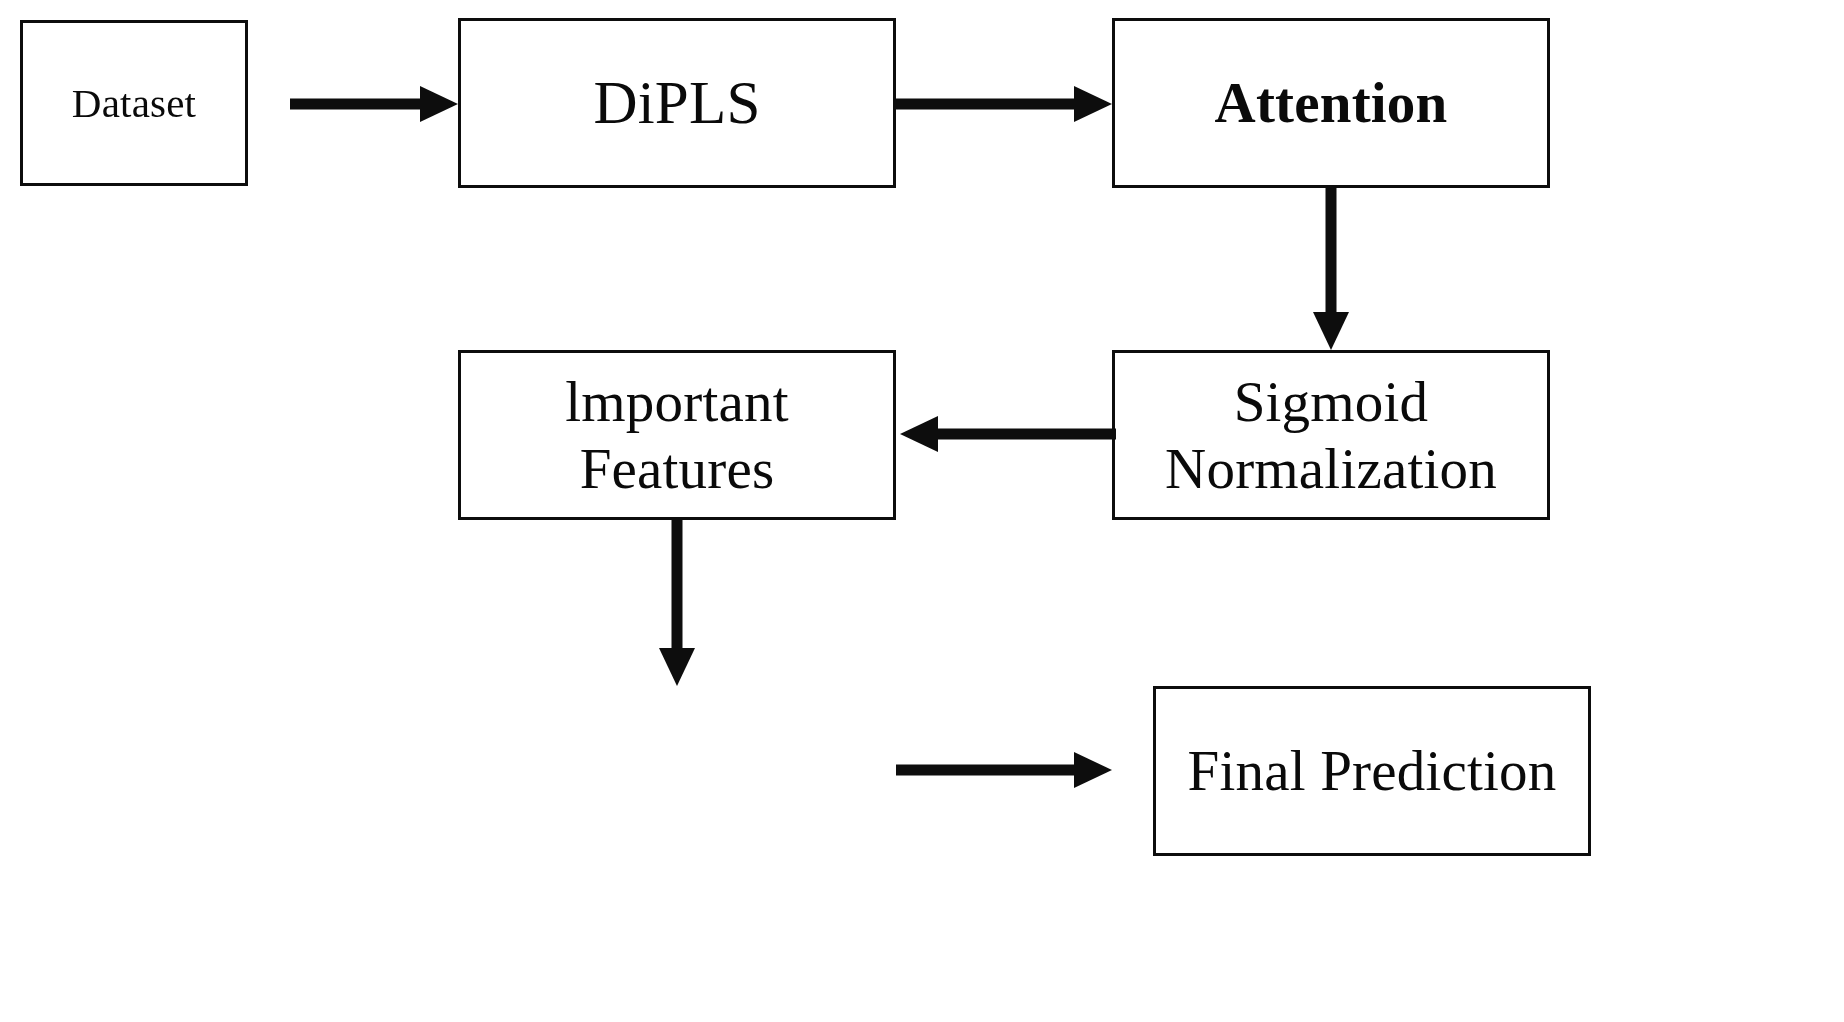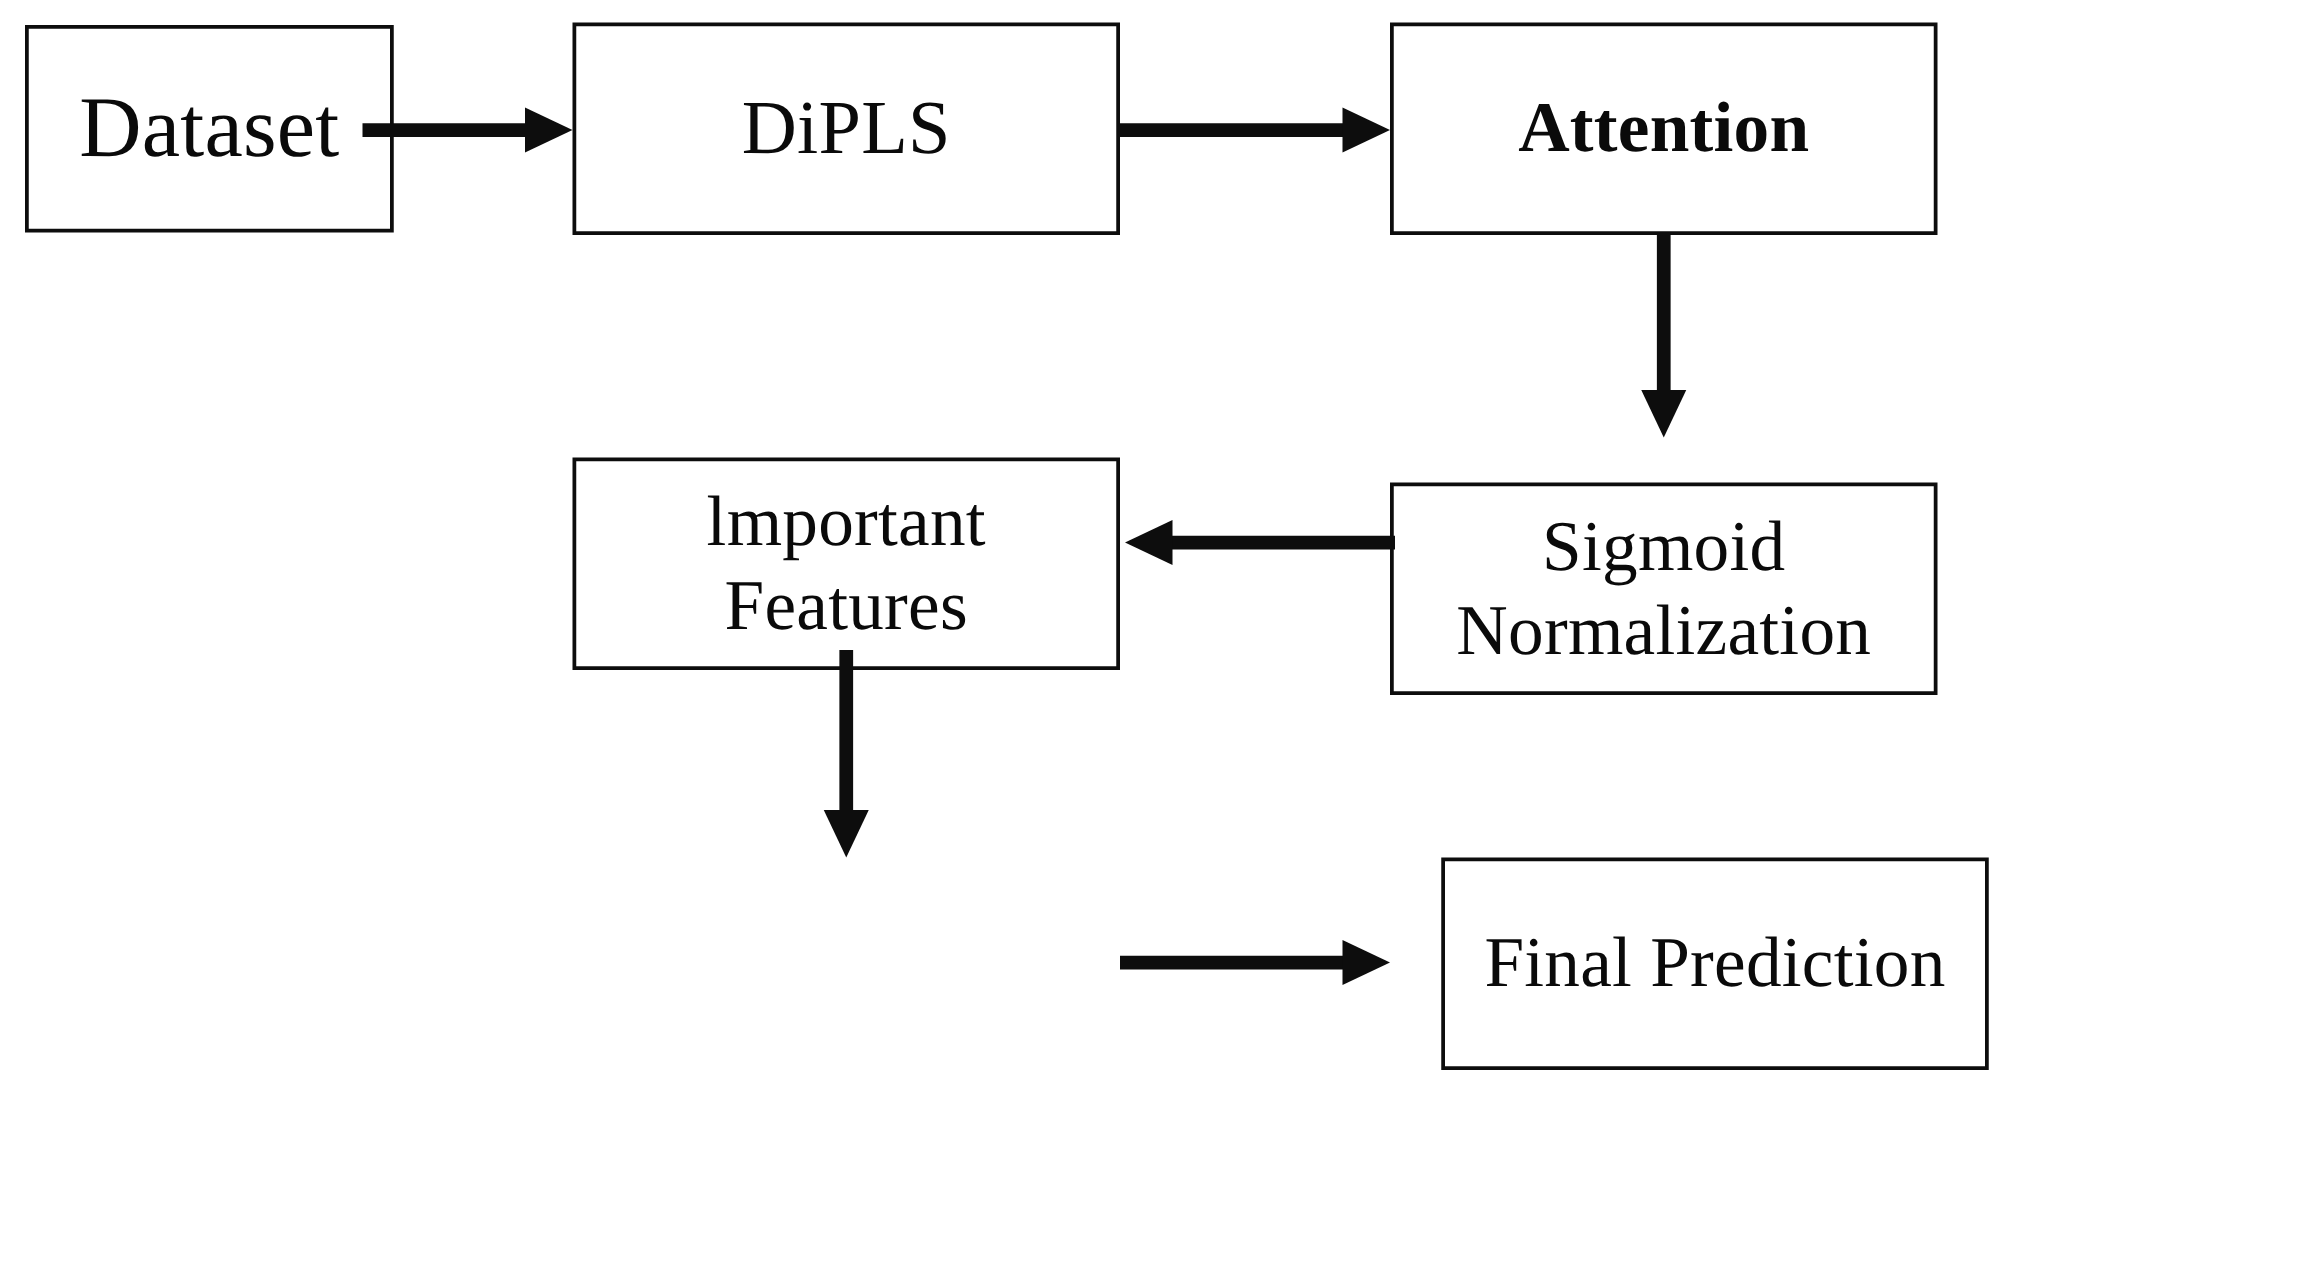--- a/index.html
+++ b/index.html
@@ -28,25 +28,25 @@
     color: #0a0a0a;
     text-align: center;
     line-height: 1.18;
     letter-spacing: 0.2px;
   }
   .node .line {
     display: block;
     white-space: pre;
   }
   
-  #node-dataset        { left: 20px;   top: 20px;  width: 295px; height: 166px; font-size: 69px; }
+  #node-dataset        { left: 20px;   top: 20px;  width: 228px; height: 166px; font-size: 41px; }
   #node-dipls          { left: 458px;  top: 18px;  width: 438px; height: 170px; font-size: 61px; }
   #node-attention      { left: 1112px; top: 18px;  width: 438px; height: 170px; font-size: 57px; font-weight: bold; }
-  #node-important      { left: 458px;  top: 350px; width: 438px; height: 170px; font-size: 57px; margin-top: 16px; }
-  #node-sigmoid        { left: 1112px; top: 350px; width: 438px; height: 170px; font-size: 57px; margin-top: 36px; }
+  #node-important      { left: 458px;  top: 350px; width: 438px; height: 170px; font-size: 57px; }
+  #node-sigmoid        { left: 1112px; top: 350px; width: 438px; height: 170px; font-size: 57px; }
   #node-bilstm         { left: 458px;  top: 686px; width: 438px; height: 170px; font-size: 57px; }
   #node-final          { left: 1153px; top: 686px; width: 438px; height: 170px; font-size: 57px; }
 
   
   .edge {
     position: absolute;
     pointer-events: none;
   }
   .edge svg { display: block; overflow: visible; }
 </style>

